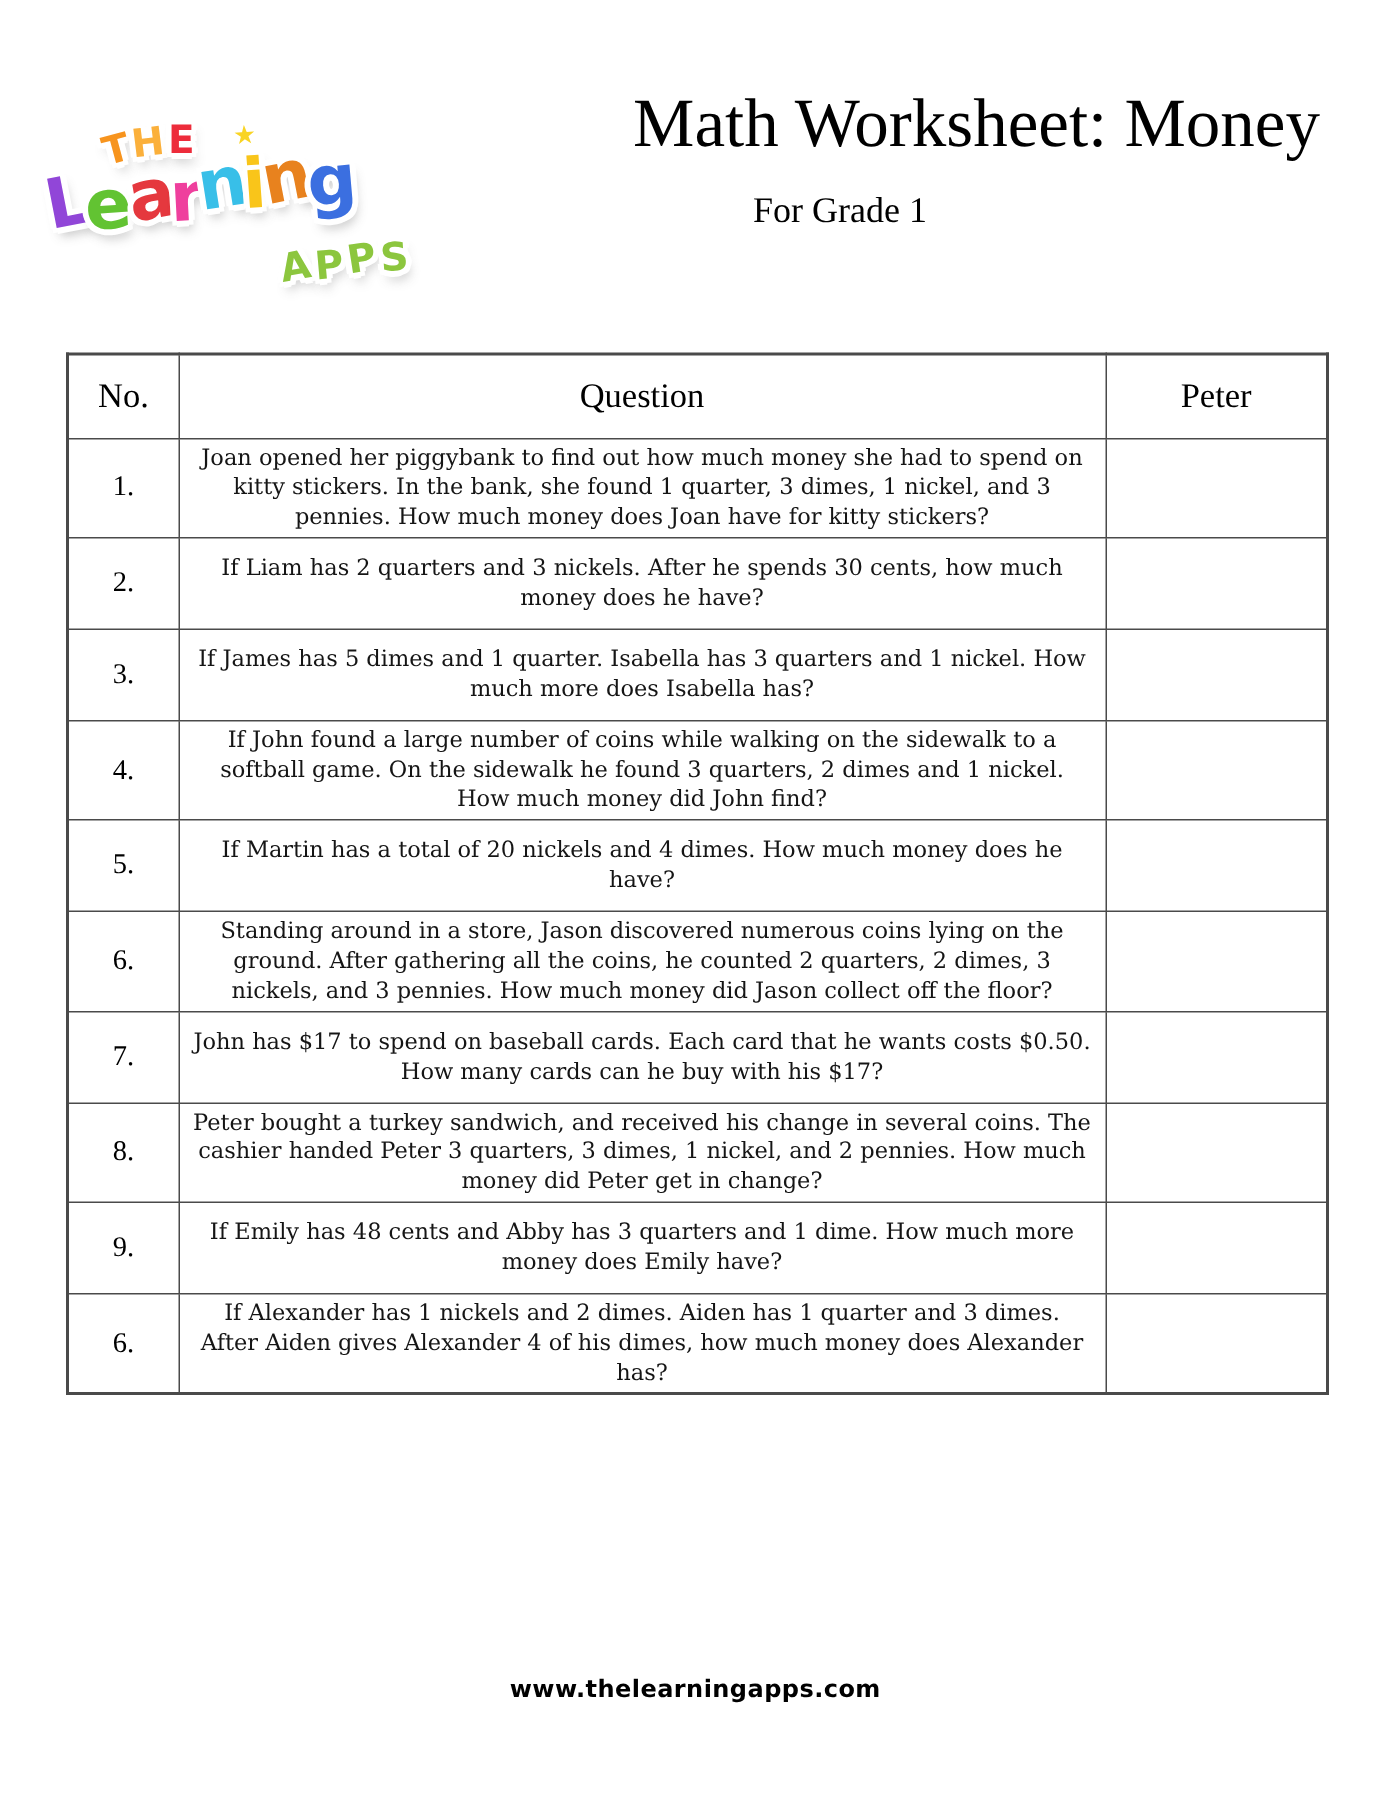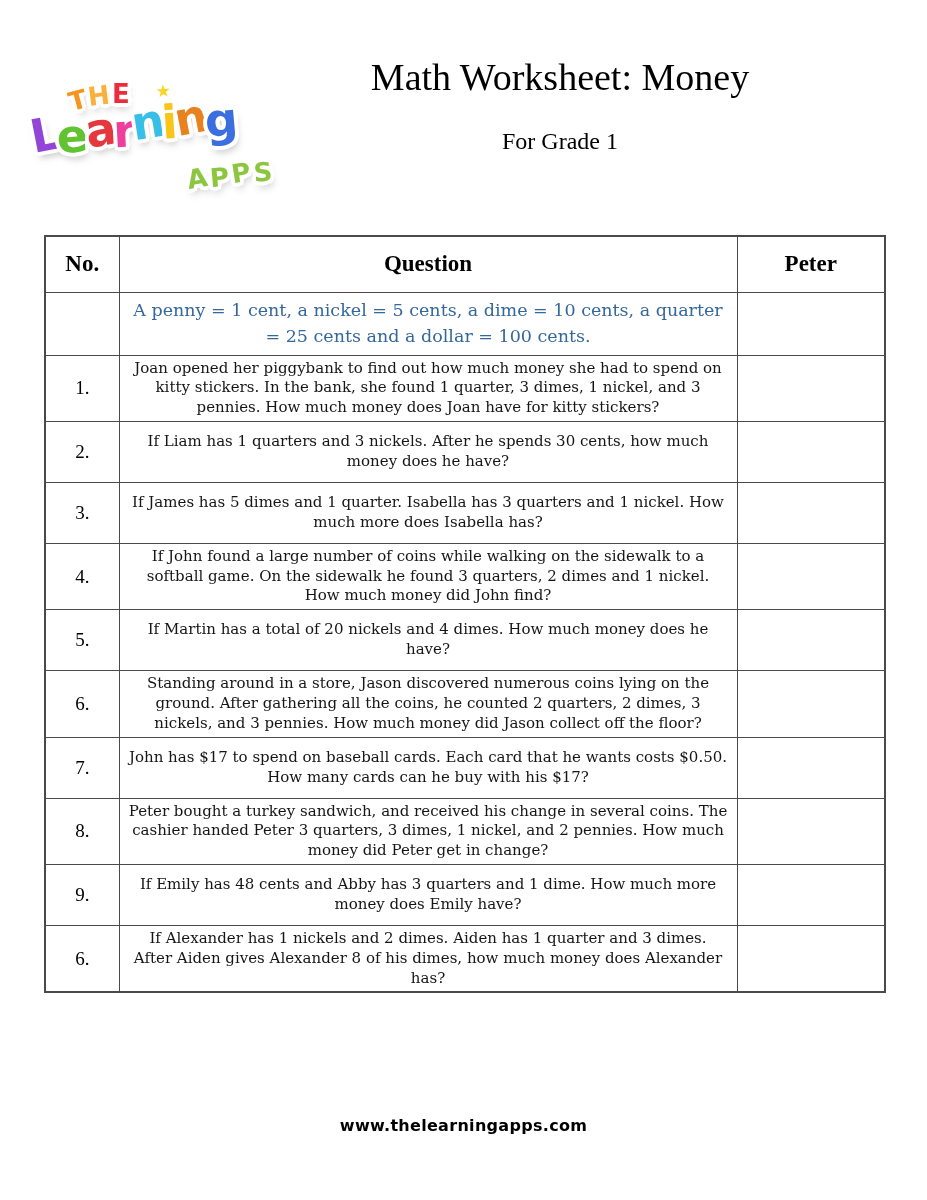--- a/index.html
+++ b/index.html
@@ -29,35 +29,35 @@
       -4px 0 0 #fff, 4px 0 0 #fff, 0 -4px 0 #fff, 0 4px 0 #fff,
       2px 6px 7px rgba(80,80,80,0.35);
   }
   .logo-star{
     position:absolute;left:-4px;top:-15px;font-size:17px;color:#f9d423;
     text-shadow:-2px -2px 0 #fff,2px -2px 0 #fff,-2px 2px 0 #fff,2px 2px 0 #fff;
   }
 
   
   .titles{position:absolute;left:240px;top:0;width:640px;text-align:center;}
-  .title-line1{position:absolute;top:55px;width:100%;font-size:38px;color:#000;}
+  .title-line1{position:absolute;top:55px;width:100%;font-size:46px;color:#000;text-align:right;}
   .title-line2{position:absolute;top:128px;width:100%;font-size:24px;color:#000;}
 
   
   .ws-table{
     position:absolute;left:44px;top:235px;width:840px;
     border-collapse:collapse;table-layout:fixed;
     border:2px solid var(--border-color);
   }
   .ws-table th,.ws-table td{border:1px solid var(--border-color);vertical-align:middle;}
   .w-no{width:74px;}
   .w-q{width:618px;}
   .w-a{width:148px;}
   .ws-table thead tr{height:56px;}
-  .ws-table th{font-weight:bold;font-size:23px;font-family:"Liberation Serif",serif;text-align:center;color:#000;}
+  .ws-table th{font-weight:normal;font-size:23px;font-family:"Liberation Serif",serif;text-align:center;color:#000;}
   td.col-no{font-size:19px;text-align:center;font-family:"Liberation Serif",serif;color:#000;}
   td.col-q{
     font-family:"DejaVu Serif",serif;font-size:15px;line-height:1.32;
     text-align:center;padding:3px 9px;color:#151515;
   }
   tr.note-row{height:63px;}
   td.note-cell{
     font-family:"DejaVu Serif",serif;color:var(--note-color);
     font-size:17.5px;line-height:1.45;text-align:center;padding:3px 9px;
   }
@@ -94,33 +94,28 @@
         <col class="w-a">
     </colgroup>
     <thead>
       <tr>
         <th>No.</th>
         <th>Question</th>
         <th>Peter</th>
       </tr>
     </thead>
     <tbody>
-      <tr class="note-row">
-        <td class="col-no"></td>
-        <td class="note-cell">A penny = 1 cent, a nickel = 5 cents, a dime = 10 cents, a quarter = 25 cents and a dollar = 100 cents.</td>
-        <td class="col-a"></td>
-      </tr>
     <tr class="q-row">
           <td class="col-no">1.</td>
           <td class="col-q">Joan opened her piggybank to find out how much money she had to spend on kitty stickers. In the bank, she found 1 quarter, 3 dimes, 1 nickel, and 3 pennies. How much money does Joan have for kitty stickers?</td>
           <td class="col-a"></td>
         </tr>
         <tr class="q-row">
           <td class="col-no">2.</td>
-          <td class="col-q">If Liam has 1 quarters and 3 nickels. After he spends 30 cents, how much money does he have?</td>
+          <td class="col-q">If Liam has 2 quarters and 3 nickels. After he spends 30 cents, how much money does he have?</td>
           <td class="col-a"></td>
         </tr>
         <tr class="q-row">
           <td class="col-no">3.</td>
           <td class="col-q">If James has 5 dimes and 1 quarter. Isabella has 3 quarters and 1 nickel. How much more does Isabella has?</td>
           <td class="col-a"></td>
         </tr>
         <tr class="q-row">
           <td class="col-no">4.</td>
           <td class="col-q">If John found a large number of coins while walking on the sidewalk to a softball game. On the sidewalk he found 3 quarters, 2 dimes and 1 nickel. How much money did John find?</td>
@@ -146,21 +141,21 @@
           <td class="col-q">Peter bought a turkey sandwich, and received his change in several coins. The cashier handed Peter 3 quarters, 3 dimes, 1 nickel, and 2 pennies. How much money did Peter get in change?</td>
           <td class="col-a"></td>
         </tr>
         <tr class="q-row">
           <td class="col-no">9.</td>
           <td class="col-q">If Emily has 48 cents and Abby has 3 quarters and 1 dime. How much more money does Emily have?</td>
           <td class="col-a"></td>
         </tr>
         <tr class="q-row">
           <td class="col-no">6.</td>
-          <td class="col-q">If Alexander has 1 nickels and 2 dimes. Aiden has 1 quarter and 3 dimes. After Aiden gives Alexander 8 of his dimes, how much money does Alexander has?</td>
+          <td class="col-q">If Alexander has 1 nickels and 2 dimes. Aiden has 1 quarter and 3 dimes. After Aiden gives Alexander 4 of his dimes, how much money does Alexander has?</td>
           <td class="col-a"></td>
         </tr>
       </tbody>
   </table>
 
   <div class="footer">www.thelearningapps.com</div>
 
 </div>
 
 </body></html>

